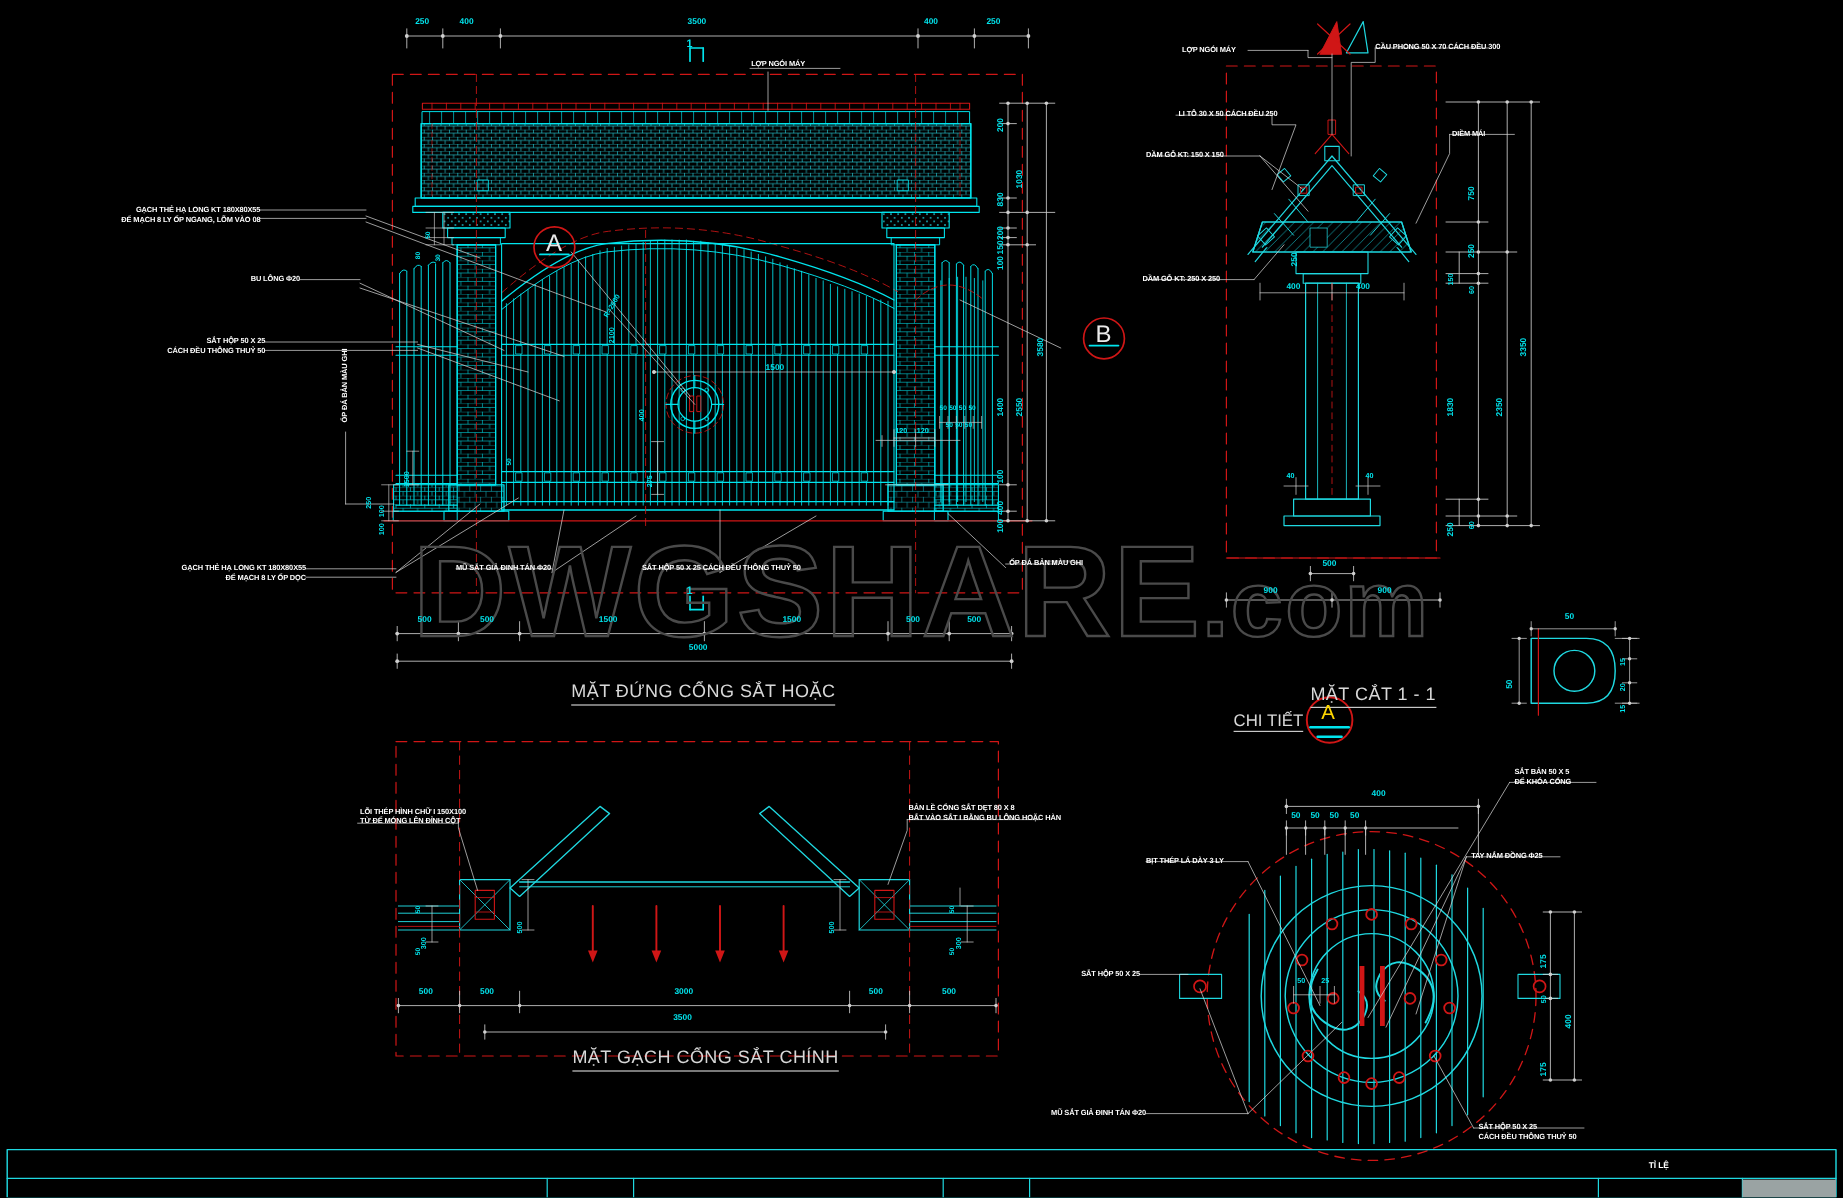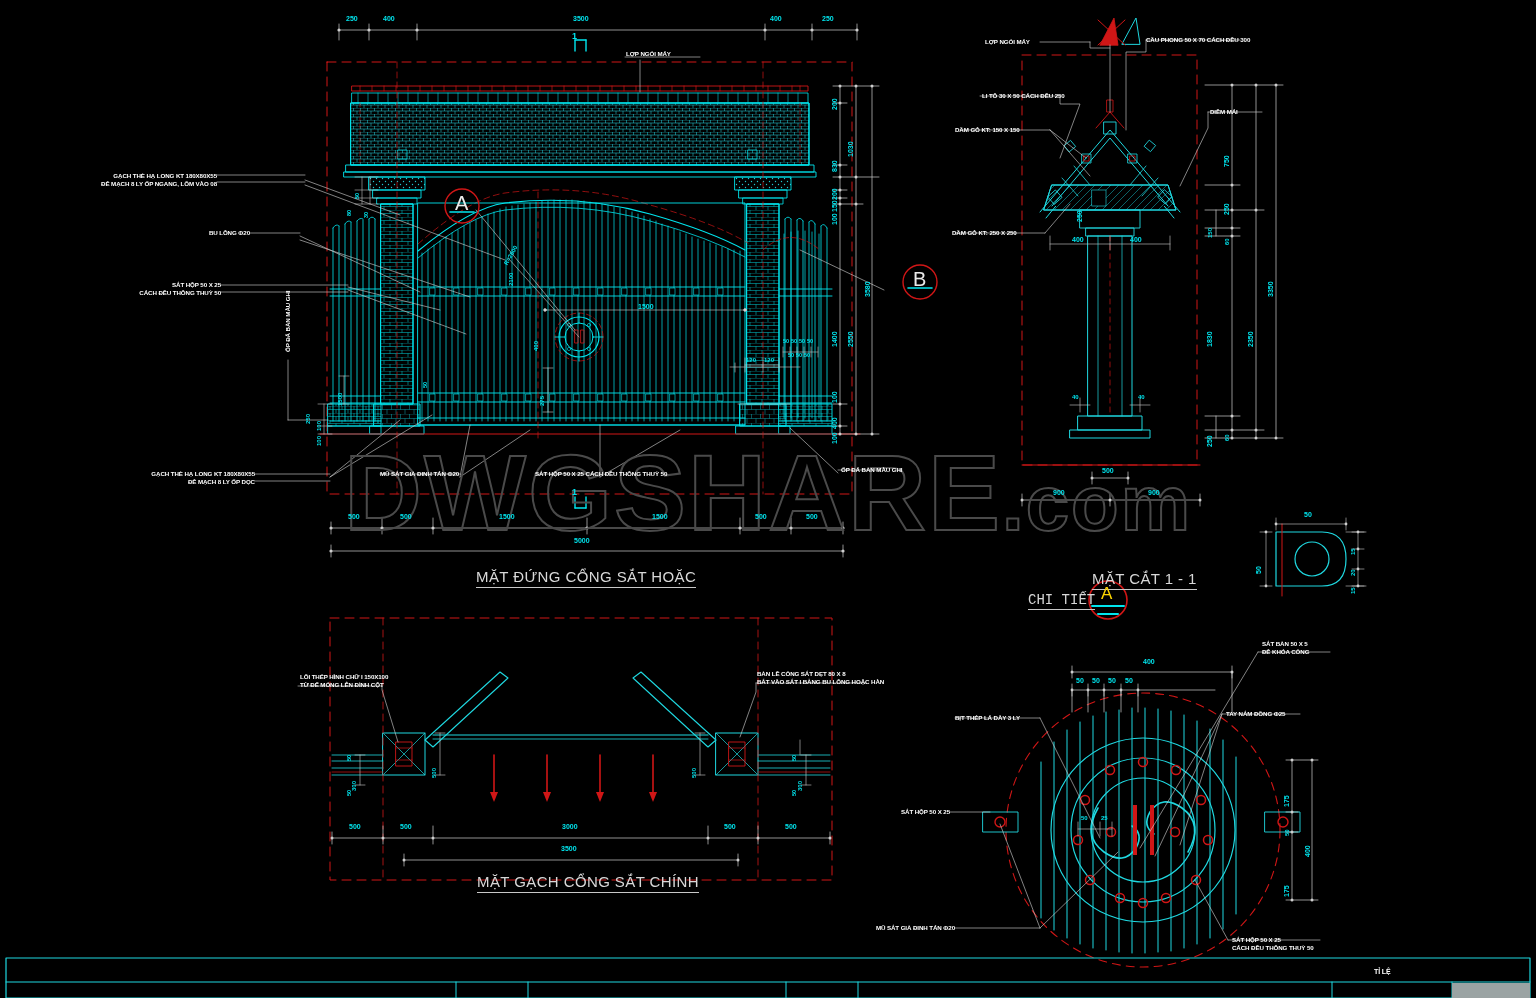--- a/index.html
+++ b/index.html
@@ -1051,21 +1051,21 @@
   <div class="dim v" style="left:1083px; top:215px; font-size:7px;">250</div>
   <div class="dim" style="left:1072px; top:236px;">400</div>
   <div class="dim" style="left:1130px; top:236px;">400</div>
   <div class="dim" style="left:1072px; top:394px; font-size:6px;">40</div>
   <div class="dim" style="left:1138px; top:394px; font-size:6px;">40</div>
   <div class="dim" style="left:1053px; top:489px;">900</div>
   <div class="dim" style="left:1102px; top:467px;">500</div>
   <div class="dim" style="left:1148px; top:489px;">900</div>
 
   <div class="title" style="left:1063px; top:570px;margin-left:29px;">MẶT CẮT 1 - 1</div>
-  <div class="ctitle" style="left:1028px; top:592px;font-family:Liberation Mono, monospace;">CHI TIẾT</div>
+  <div class="ctitle" style="left:1028px; top:592px;">CHI TIẾT</div>
   <div class="dtag" style="left:1101px; top:584px;">A</div>
 
   <div class="dim" style="left:1304px; top:511px;">50</div>
   <div class="dim v" style="left:1262px; top:567px;">50</div>
   <div class="dim v" style="left:1356px; top:549px; font-size:6px;">15</div>
   <div class="dim v" style="left:1356px; top:570px; font-size:6px;">20</div>
   <div class="dim v" style="left:1356px; top:588px; font-size:6px;">15</div>
 
   <div class="lbl" style="left:300px; top:673px;">LÕI THÉP HÌNH CHỮ I 150X100</div>
   <div class="lbl" style="left:300px; top:681px;">TỪ ĐẾ MÓNG LÊN ĐỈNH CỘT</div>

